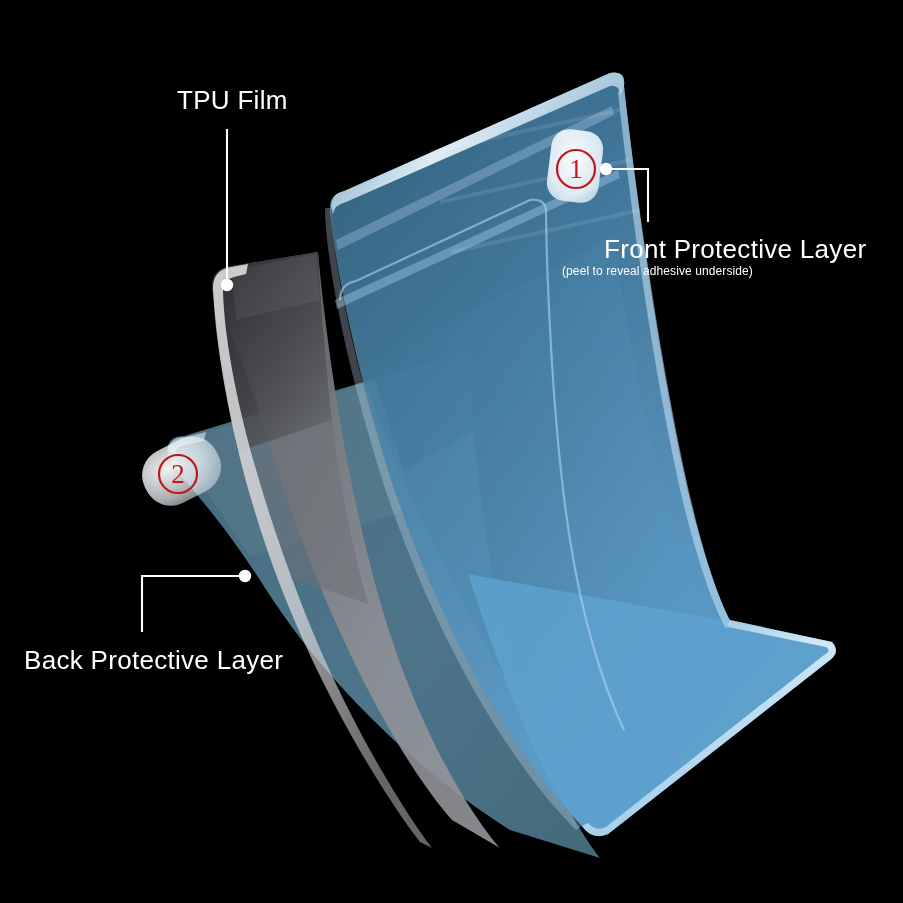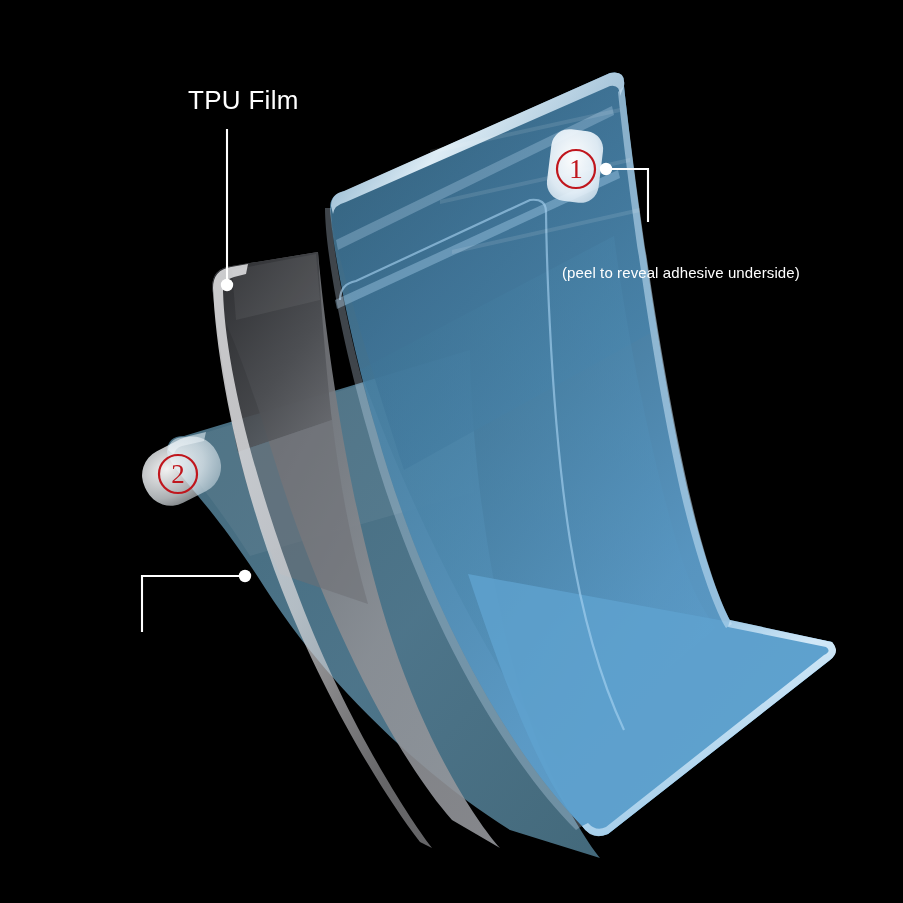--- a/index.html
+++ b/index.html
@@ -29,26 +29,26 @@
     position: absolute;
     color: #ffffff;
     white-space: nowrap;
     font-family: "Liberation Sans", sans-serif;
   }
   .lbl-title {
     font-size: 26px;
     letter-spacing: 0.3px;
   }
   .lbl-sub {
-    font-size: 15px;
+    font-size: 12px;
     letter-spacing: 0.1px;
     text-align: right;
   }
   #label-tpu-film {
-    left: 188px;
+    left: 177px;
     top: 85px;
   }
   #label-front-title {
     left: 604px;
     top: 234px;
   }
   #label-front-sub {
     left: 562px;
     top: 264px;
   }
@@ -277,18 +277,20 @@
     </g>
 
     <g>
       <path d="M240,576 L142,576 L142,632" stroke="#ffffff" stroke-width="2.1" fill="none"></path>
       <circle cx="245" cy="576" r="6.2" fill="#ffffff"></circle>
     </g>
   </svg>
 
   <div class="lbl lbl-title" id="label-tpu-film">TPU Film</div>
 
+  <div class="lbl lbl-title" id="label-front-title">Front Protective Layer</div>
 
   <div class="lbl lbl-sub" id="label-front-sub">(peel to reveal adhesive underside)</div>
 
+  <div class="lbl lbl-title" id="label-back-title">Back Protective Layer</div>
 
 
 </div>
 
 </body></html>

